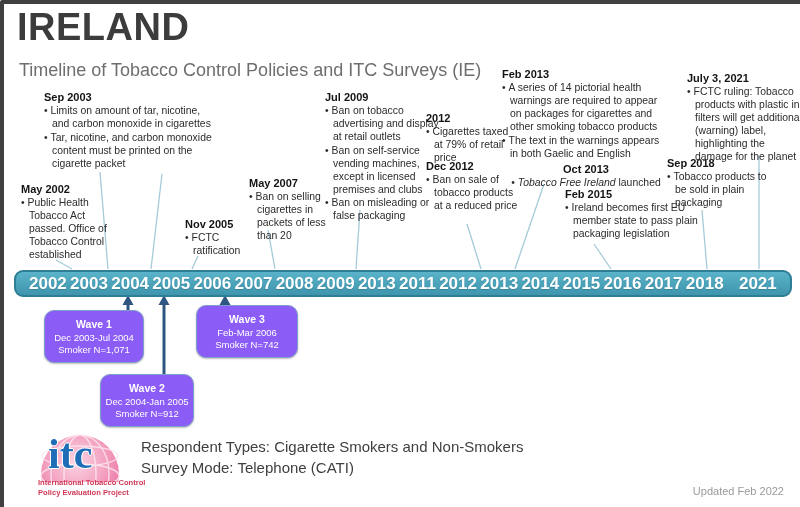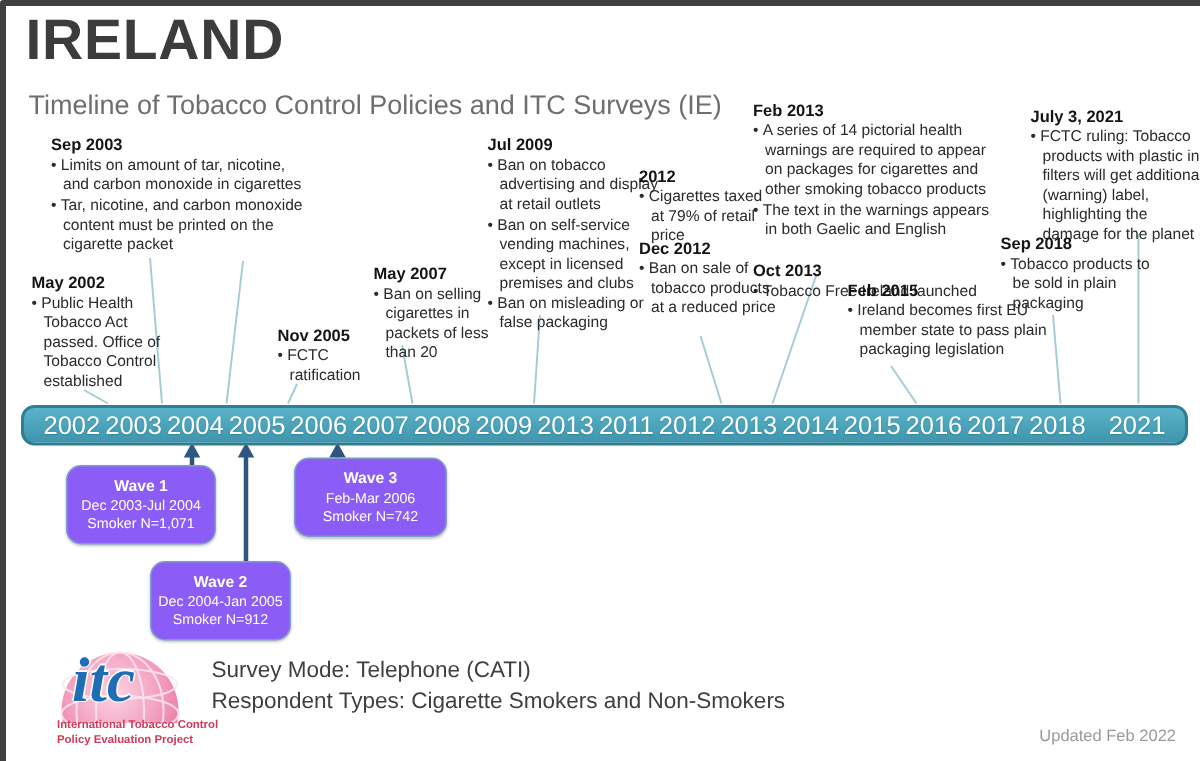--- a/index.html
+++ b/index.html
@@ -10,61 +10,61 @@
   }
   .title{position:absolute;left:13px;top:2px;font-size:38px;font-weight:800;
     color:#3c3c3c;letter-spacing:.5px;}
   .subtitle{position:absolute;left:15px;top:56px;font-size:18px;color:#6e6e6e;}
 
   .event{position:absolute;color:#2b2b2b;}
   .ev-date{font-weight:700;font-size:11px;color:#141414;margin-bottom:1px;line-height:1.2;}
   .ev-bullets{margin:0;padding:0;list-style:none;}
   .ev-bullets li{font-size:10.4px;line-height:1.24;padding-left:8px;text-indent:-8px;margin:0 0 1px 0;}
   .ev-bullets li::before{content:"\2022\00a0";}
-  .it{}
+  .it{font-style:italic;}
 
   .ev-may2002{left:17px;top:179px;width:100px;}
-  .ev-sep2003{left:30px;top:87px;width:170px;}
+  .ev-sep2003{left:40px;top:87px;width:170px;}
   .ev-mar2004{left:176px;top:107px;width:162px;}
   .ev-nov2005{left:181px;top:214px;width:82px;}
   .ev-may2007{left:245px;top:173px;width:96px;}
   .ev-jul2009{left:321px;top:87px;width:114px;}
   .ev-2012{left:422px;top:108px;width:92px;}
   .ev-dec2012{left:422px;top:156px;width:92px;}
   .ev-feb2013{left:498px;top:64px;width:168px;}
-  .ev-feb2013 .stack{margin-top:14px;}
+  .ev-feb2013 .stack{margin-top:2px;text-align:center;}
   .ev-feb2015{left:561px;top:184px;width:152px;}
   .ev-sep2018{left:663px;top:153px;width:106px;}
   .ev-jul2021{left:683px;top:68px;width:116px;}
 
   .timeline{
     position:absolute;left:10px;top:266px;width:778px;height:27px;box-sizing:border-box;
     background:linear-gradient(#5ab3c9,#3e95ad);
     border:2px solid #2e7e96;border-radius:9px;
     display:flex;align-items:center;justify-content:space-between;
     padding:0 13px;
   }
-  .year{color:#fff;font-weight:400;font-size:17px;white-space:nowrap;
+  .year{color:#fff;font-weight:700;font-size:17px;white-space:nowrap;
     text-shadow:0 1px 1px rgba(30,90,110,.35);}
   .year:last-child{margin-left:12px;}
 
   .overlay{position:absolute;left:0;top:0;pointer-events:none;}
 
   .wave{position:absolute;background:#8b5cf6;border:1px solid #7d9ecb;border-radius:10px;
     color:#fff;text-align:center;padding:7px 3px;box-sizing:border-box;
     box-shadow:0 1px 2px rgba(0,0,0,.25);}
   .wv-title{font-weight:700;font-size:10.5px;margin-bottom:2px;}
   .wv-line{font-size:9.5px;line-height:1.3;}
   .wave1{left:40px;top:306px;width:100px;height:53px;}
   .wave2{left:96px;top:370px;width:94px;height:53px;}
   .wave3{left:192px;top:301px;width:102px;height:53px;}
 
   .logo{position:absolute;left:32px;top:430px;width:112px;height:68px;}
   .logo-acronym{position:absolute;left:12px;top:-4px;font-family:"Liberation Serif",serif;
-    font-style:italic;font-weight:700;font-size:42px;color:#1e6db6;
+    font-weight:700;font-size:42px;color:#1e6db6;
     text-shadow:1px 0 0 #fff,-1px 0 0 #fff,0 1px 0 #fff,0 -1px 0 #fff;}
   .logo-text{position:absolute;left:2px;top:44px;width:112px;font-size:7.6px;font-weight:700;
     color:#cf3a57;line-height:1.35;}
 
   .survey{position:absolute;left:137px;top:432px;font-size:15px;color:#3f3f3f;line-height:21px;}
   .updated{position:absolute;right:18px;top:481px;font-size:11px;color:#9a9a9a;}
 </style>
 </head>
 <body>
 
@@ -240,19 +240,19 @@
       </g>
     </svg>
     <div class="logo-acronym">itc</div>
     <div class="logo-text">
       <div>International Tobacco Control</div>
       <div>Policy Evaluation Project</div>
     </div>
   </div>
 
   <div class="survey">
+    <div>Respondent Types: Cigarette Smokers and Non-Smokers</div>
     <div>Survey Mode: Telephone (CATI)</div>
-    <div>Respondent Types: Cigarette Smokers and Non-Smokers</div>
   </div>
 
   <div class="updated">Updated Feb 2022</div>
 
 </div>
 
 </body></html>

